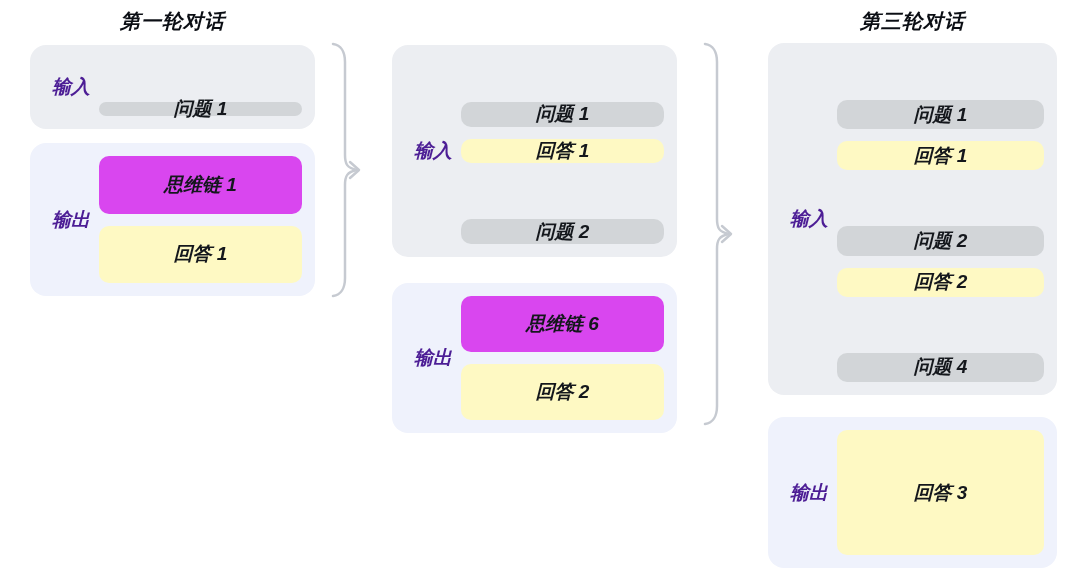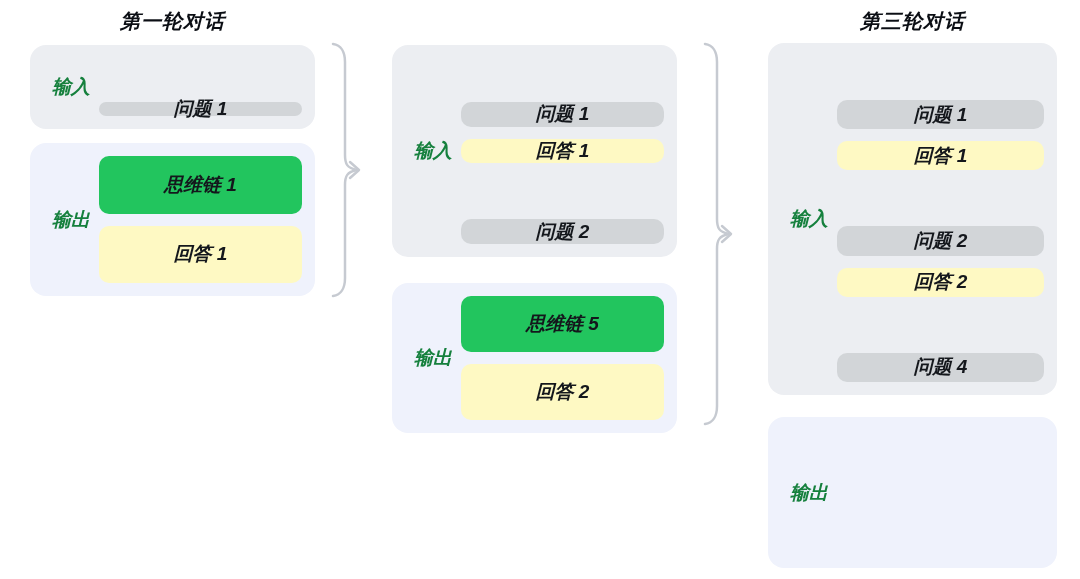--- a/index.html
+++ b/index.html
@@ -41,21 +41,21 @@
   .input-group  { background: #eceef2; }
   .output-group { background: #eff2fc; }
   .group-label {
     width: 56px;
     flex: 0 0 56px;
     display: flex;
     align-items: center;
     justify-content: center;
     font-size: 19px;
     font-weight: 700;
-    color: #15803d;
+    color: #4c1d95;
     white-space: nowrap;
   }
   .boxes {
     flex: 1;
     display: flex;
     flex-direction: column;
     justify-content: center;
     gap: 12px;
   }
   .box {
@@ -65,21 +65,21 @@
     display: flex;
     align-items: center;
     justify-content: center;
     font-size: 19px;
     font-weight: 700;
     color: #14171c;
     white-space: nowrap;
   }
   .box.question { background: #d2d5d8; margin-top: 44px; }
   .box.answer   { background: #fef9c3; }
-  .box.cot      { background: #22c55e; }
+  .box.cot      { background: #d946ef; }
 
   
   .col-1 .input-group  { top: 45px;  height: 84px;  }
   .col-1 .output-group { top: 143px; height: 153px; }
   .col-2 .input-group  { top: 45px;  height: 212px; }
   .col-2 .output-group { top: 283px; height: 150px; }
   .col-3 .input-group  { top: 43px;  height: 352px; }
   .col-3 .output-group { top: 417px; height: 151px; }
 
   .brace {
@@ -135,21 +135,21 @@
       <div class="boxes">
         <div class="box question">问题 1</div>
         <div class="box answer">回答 1</div>
         <div class="box question">问题 2</div>
       </div>
     </div>
 
     <div class="group output-group">
       <div class="group-label">输出</div>
       <div class="boxes">
-        <div class="box cot">思维链 5</div>
+        <div class="box cot">思维链 6</div>
         <div class="box answer">回答 2</div>
       </div>
     </div>
   </div>
 
   <div class="brace brace-2">
     <svg width="34" height="384" viewBox="0 0 34 384" aria-hidden="true">
       <path d="M2,2 C10,3 14,10 14,20 L14,177 C14,186 16,190 26,192 C16,194 14,198 14,207 L14,364 C14,374 10,381 2,382"></path>
       <path d="M19,184 L28,192 L19,200"></path>
     </svg>
@@ -165,17 +165,18 @@
         <div class="box answer">回答 1</div>
         <div class="box question">问题 2</div>
         <div class="box answer">回答 2</div>
         <div class="box question">问题 4</div>
       </div>
     </div>
 
     <div class="group output-group">
       <div class="group-label">输出</div>
       <div class="boxes">
+        <div class="box answer">回答 3</div>
       </div>
     </div>
   </div>
 
 </div>
 
 </body></html>

